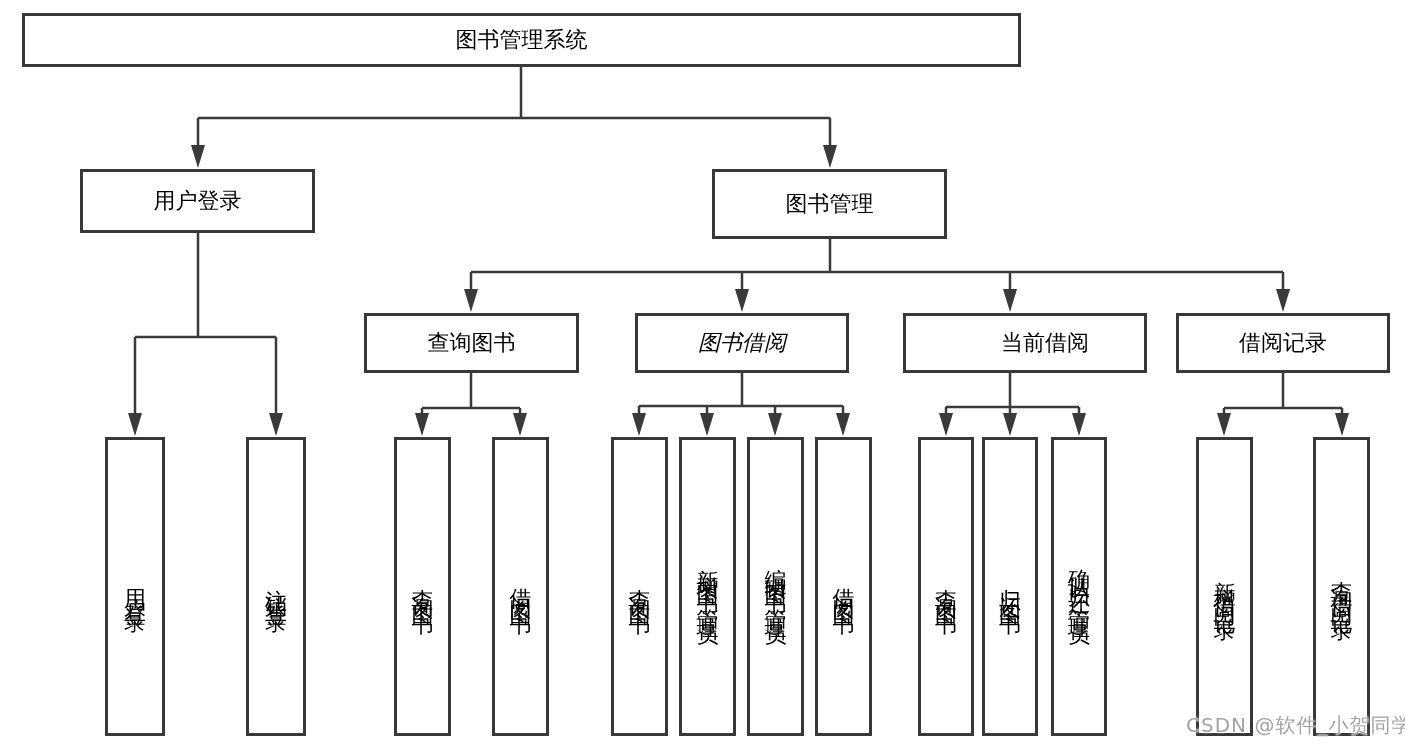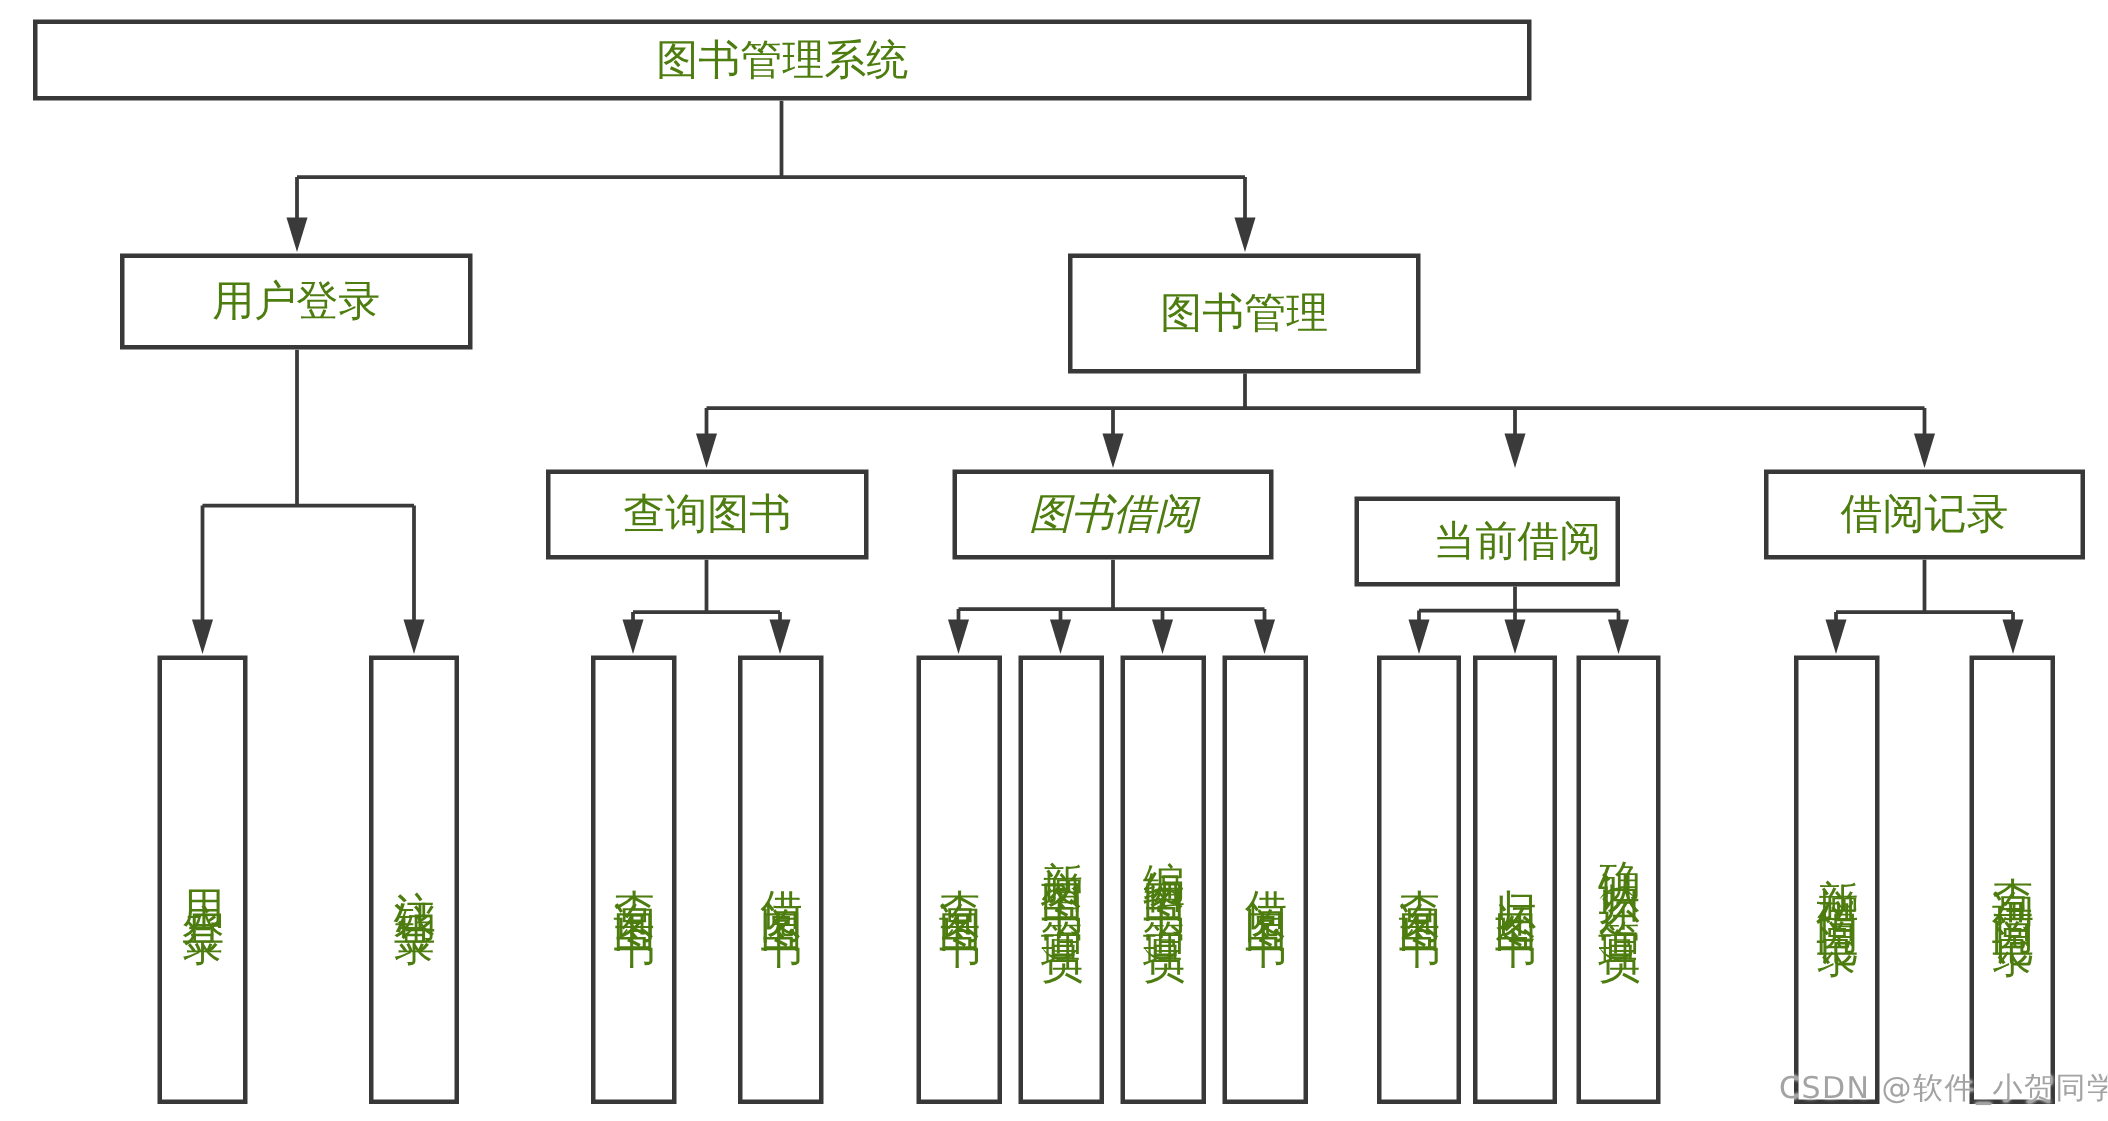--- a/index.html
+++ b/index.html
@@ -23,23 +23,23 @@
     pointer-events: none;
   }
   .node {
     position: absolute;
     box-sizing: border-box;
     background: #ffffff;
     border: 3px solid #383838;
     display: flex;
     align-items: center;
     justify-content: center;
-    font-size: 28px;
+    font-size: 22px;
     line-height: 1;
-    color: #4d7c0f;
+    color: #000000;
     white-space: nowrap;
   }
   .leaf {
     writing-mode: vertical-rl;
     text-orientation: mixed;
     letter-spacing: 8px;
     white-space: normal;
   }
   .leaf.dense {
     letter-spacing: 8px;
@@ -90,25 +90,25 @@
       <polygon points="1003,413 1017,413 1010,436"></polygon>
       <polygon points="1072,413 1086,413 1079,436"></polygon>
       <polygon points="1217,413 1231,413 1224,436"></polygon>
       <polygon points="1335,413 1349,413 1342,436"></polygon>
     </g>
   </svg>
 
   <div class="node" style="left:22px; top:13px; width:999px; height:54px;">图书管理系统</div>
 
   <div class="node" style="left:80px; top:169px; width:235px; height:64px;">用户登录</div>
-  <div class="node" style="left:712px; top:169px; width:235px; height:80px;text-align:center;">图书管理</div>
+  <div class="node" style="left:712px; top:169px; width:235px; height:70px;text-align:center;">图书管理</div>
 
   <div class="node" style="left:364px; top:313px; width:215px; height:60px;">查询图书</div>
   <div class="node" style="left:635px; top:313px; width:214px; height:60px;font-style:italic;">图书借阅</div>
-  <div class="node" style="left:903px; top:331px; width:177px; height:60px;padding-left:40px;">当前借阅</div>
+  <div class="node" style="left:903px; top:313px; width:244px; height:60px;padding-left:40px;">当前借阅</div>
   <div class="node" style="left:1176px; top:313px; width:214px; height:60px;">借阅记录</div>
 
   <div class="node leaf" style="left:105px; top:437px; width:60px; height:299px;">用户登录</div>
   <div class="node leaf" style="left:246px; top:437px; width:60px; height:299px;">注销登录</div>
 
   <div class="node leaf" style="left:394px; top:437px; width:57px; height:299px;">查询图书</div>
   <div class="node leaf" style="left:492px; top:437px; width:57px; height:299px;">借阅图书</div>
 
   <div class="node leaf" style="left:611px; top:437px; width:57px; height:299px;">查询图书</div>
   <div class="node leaf dense" style="left:679px; top:437px; width:57px; height:299px;">新增图书（管理员）</div>

